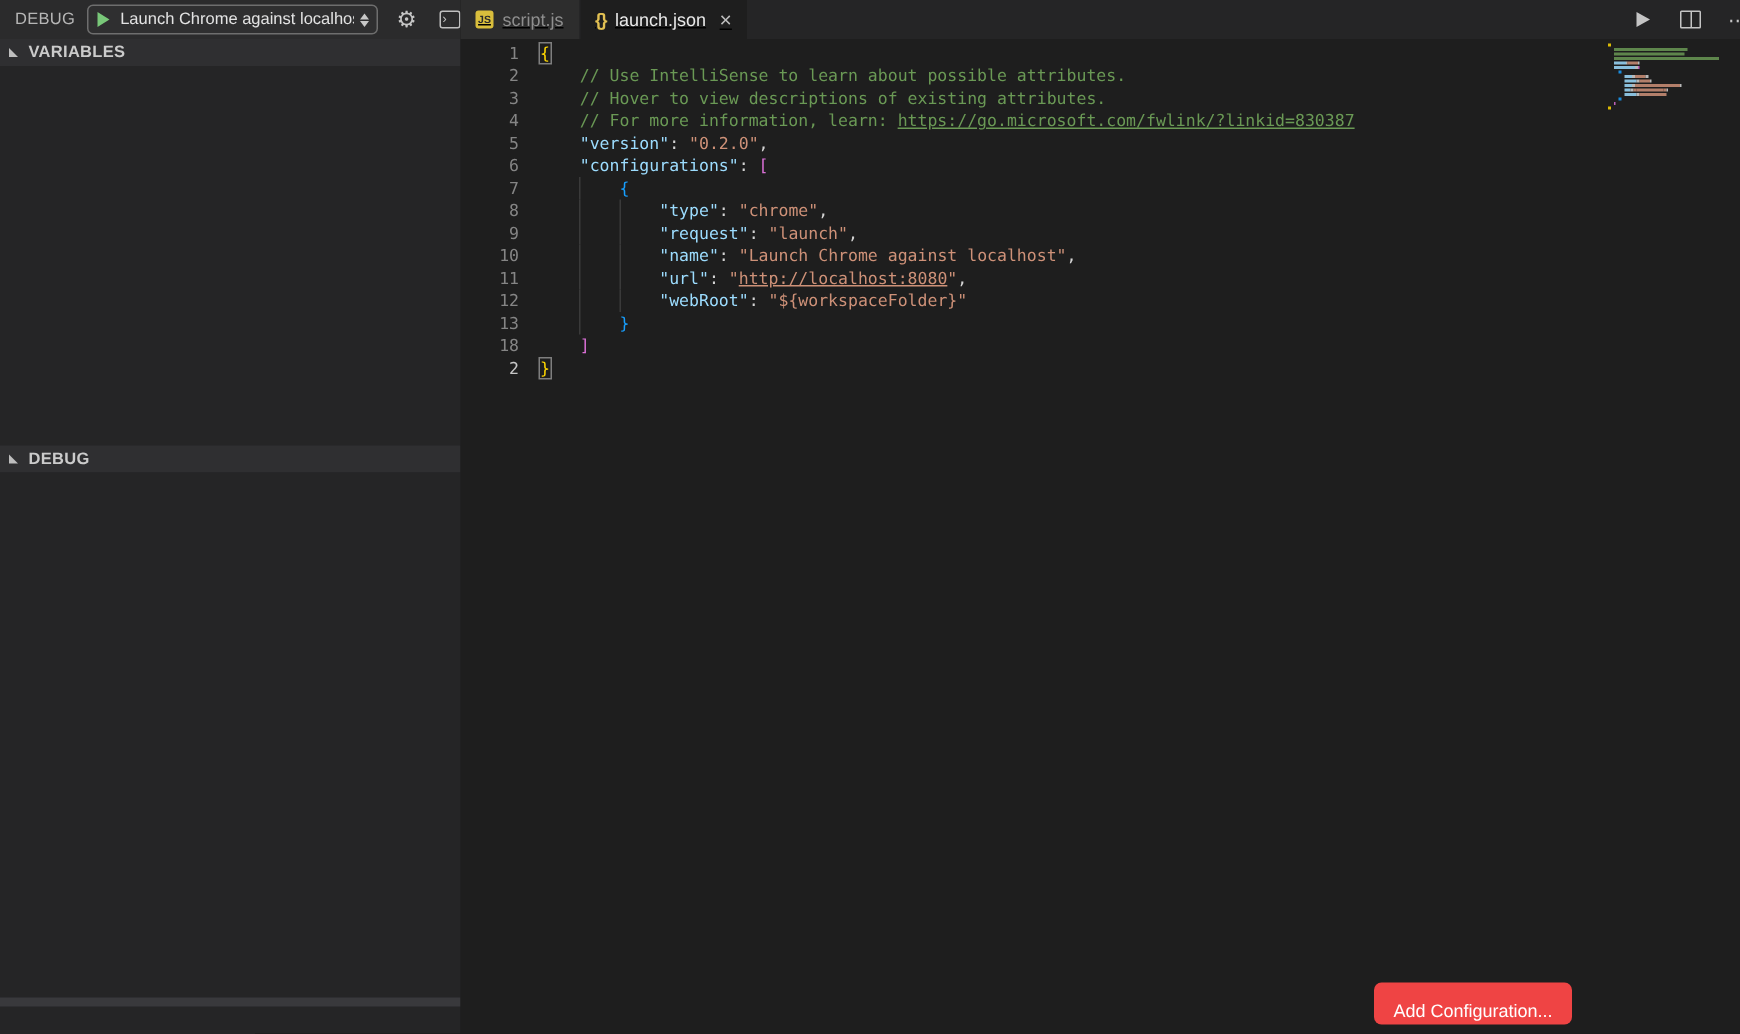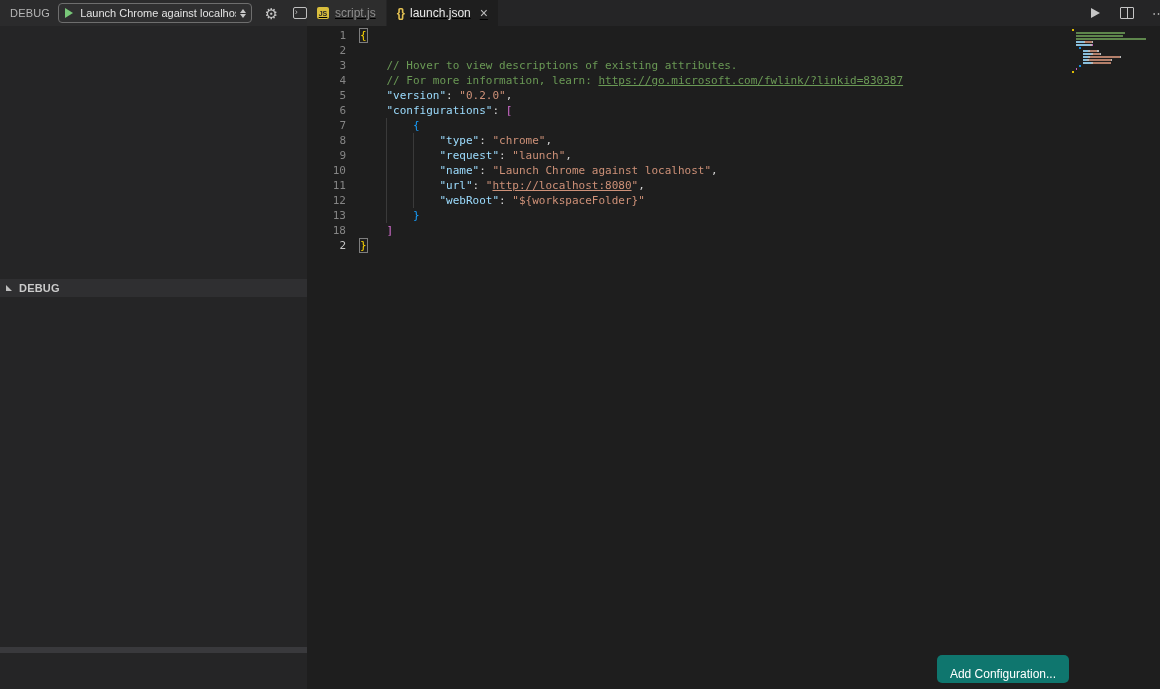--- a/index.html
+++ b/index.html
@@ -66,22 +66,22 @@
   .gutter.active { color:#C6C6C6; }
   .line-content { margin-left:14px; position:relative; white-space:pre; }
   .guide { position:absolute; top:0; bottom:0; width:1px; background:#3A3A3A; }
   .tok.link { text-decoration:underline; }
   .tok.match { outline:1px solid #7E7E7E; }
 
   .minimap { position:absolute; top:3px; right:0; width:88px; }
   .mm-row { display:flex; height:2px; margin-bottom:1px; }
   .mm-seg { height:2px; flex:none; opacity:.85; }
 
-  .add-config-btn { position:absolute; right:91px; bottom:6px; height:28px; padding:12px 13px;
-                    background:#0f766e; border:none; border-radius:5px; color:#FFFFFF;
+  .add-config-btn { position:absolute; right:112px; bottom:6px; height:28px; padding:12px 13px;
+                    background:#ef4444; border:none; border-radius:5px; color:#FFFFFF;
                     font-size:12px; font-family:"Liberation Sans",sans-serif; cursor:pointer; }
 </style>
 </head>
 <body>
 
 <div class="app">
 
   <div class="top-row">
     <div class="debug-toolbar">
       <span class="debug-label">DEBUG</span>
@@ -113,37 +113,41 @@
         <span class="action-play"></span>
         <span class="split-icon"></span>
         <span class="more-dots">⋯</span>
       </div>
     </div>
   </div>
 
   <div class="main-row">
 
     <div class="sidebar">
+      <div class="section-header">
+        <span class="twisty"></span>
+        <span>VARIABLES</span>
+      </div>
       <div class="section-body body-variables"></div>
 
       <div class="section-header">
         <span class="twisty"></span>
         <span>DEBUG</span>
       </div>
       <div class="section-body body-watch"></div>
 
       <div class="section-body body-callstack"></div>
 
       <div class="sidebar-bottom-strip"></div>
     </div>
 
     <div class="editor">
       <div class="code-area" id="code-area">
           <div class="code-line"><div class="gutter">1</div><div class="line-content"><span class="tok match" style="color: rgb(255, 215, 0);">{</span></div></div>
-          <div class="code-line"><div class="gutter">2</div></div>
+          <div class="code-line"><div class="gutter">2</div><div class="line-content">    <span class="tok" style="color: rgb(106, 153, 85);">// Use IntelliSense to learn about possible attributes.</span></div></div>
           <div class="code-line"><div class="gutter">3</div><div class="line-content">    <span class="tok" style="color: rgb(106, 153, 85);">// Hover to view descriptions of existing attributes.</span></div></div>
           <div class="code-line"><div class="gutter">4</div><div class="line-content">    <span class="tok" style="color: rgb(106, 153, 85);">// For more information, learn: </span><span class="tok link" style="color: rgb(106, 153, 85);">https://go.microsoft.com/fwlink/?linkid=830387</span></div></div>
           <div class="code-line"><div class="gutter">5</div><div class="line-content">    <span class="tok" style="color: rgb(156, 220, 254);">"version"</span><span class="tok" style="color: rgb(212, 212, 212);">: </span><span class="tok" style="color: rgb(206, 145, 120);">"0.2.0"</span><span class="tok" style="color: rgb(212, 212, 212);">,</span></div></div>
           <div class="code-line"><div class="gutter">6</div><div class="line-content">    <span class="tok" style="color: rgb(156, 220, 254);">"configurations"</span><span class="tok" style="color: rgb(212, 212, 212);">: </span><span class="tok" style="color: rgb(218, 112, 214);">[</span></div></div>
           <div class="code-line"><div class="gutter">7</div><div class="line-content"><div class="guide" style="left: 26.48px;"></div>        <span class="tok" style="color: rgb(23, 159, 255);">{</span></div></div>
           <div class="code-line"><div class="gutter">8</div><div class="line-content"><div class="guide" style="left: 26.48px;"></div><div class="guide" style="left: 52.96px;"></div>            <span class="tok" style="color: rgb(156, 220, 254);">"type"</span><span class="tok" style="color: rgb(212, 212, 212);">: </span><span class="tok" style="color: rgb(206, 145, 120);">"chrome"</span><span class="tok" style="color: rgb(212, 212, 212);">,</span></div></div>
           <div class="code-line"><div class="gutter">9</div><div class="line-content"><div class="guide" style="left: 26.48px;"></div><div class="guide" style="left: 52.96px;"></div>            <span class="tok" style="color: rgb(156, 220, 254);">"request"</span><span class="tok" style="color: rgb(212, 212, 212);">: </span><span class="tok" style="color: rgb(206, 145, 120);">"launch"</span><span class="tok" style="color: rgb(212, 212, 212);">,</span></div></div>
           <div class="code-line"><div class="gutter">10</div><div class="line-content"><div class="guide" style="left: 26.48px;"></div><div class="guide" style="left: 52.96px;"></div>            <span class="tok" style="color: rgb(156, 220, 254);">"name"</span><span class="tok" style="color: rgb(212, 212, 212);">: </span><span class="tok" style="color: rgb(206, 145, 120);">"Launch Chrome against localhost"</span><span class="tok" style="color: rgb(212, 212, 212);">,</span></div></div>
           <div class="code-line"><div class="gutter">11</div><div class="line-content"><div class="guide" style="left: 26.48px;"></div><div class="guide" style="left: 52.96px;"></div>            <span class="tok" style="color: rgb(156, 220, 254);">"url"</span><span class="tok" style="color: rgb(212, 212, 212);">: </span><span class="tok" style="color: rgb(206, 145, 120);">"</span><span class="tok link" style="color: rgb(206, 145, 120);">http://localhost:8080</span><span class="tok" style="color: rgb(206, 145, 120);">"</span><span class="tok" style="color: rgb(212, 212, 212);">,</span></div></div>
           <div class="code-line"><div class="gutter">12</div><div class="line-content"><div class="guide" style="left: 26.48px;"></div><div class="guide" style="left: 52.96px;"></div>            <span class="tok" style="color: rgb(156, 220, 254);">"webRoot"</span><span class="tok" style="color: rgb(212, 212, 212);">: </span><span class="tok" style="color: rgb(206, 145, 120);">"${workspaceFolder}"</span></div></div>

